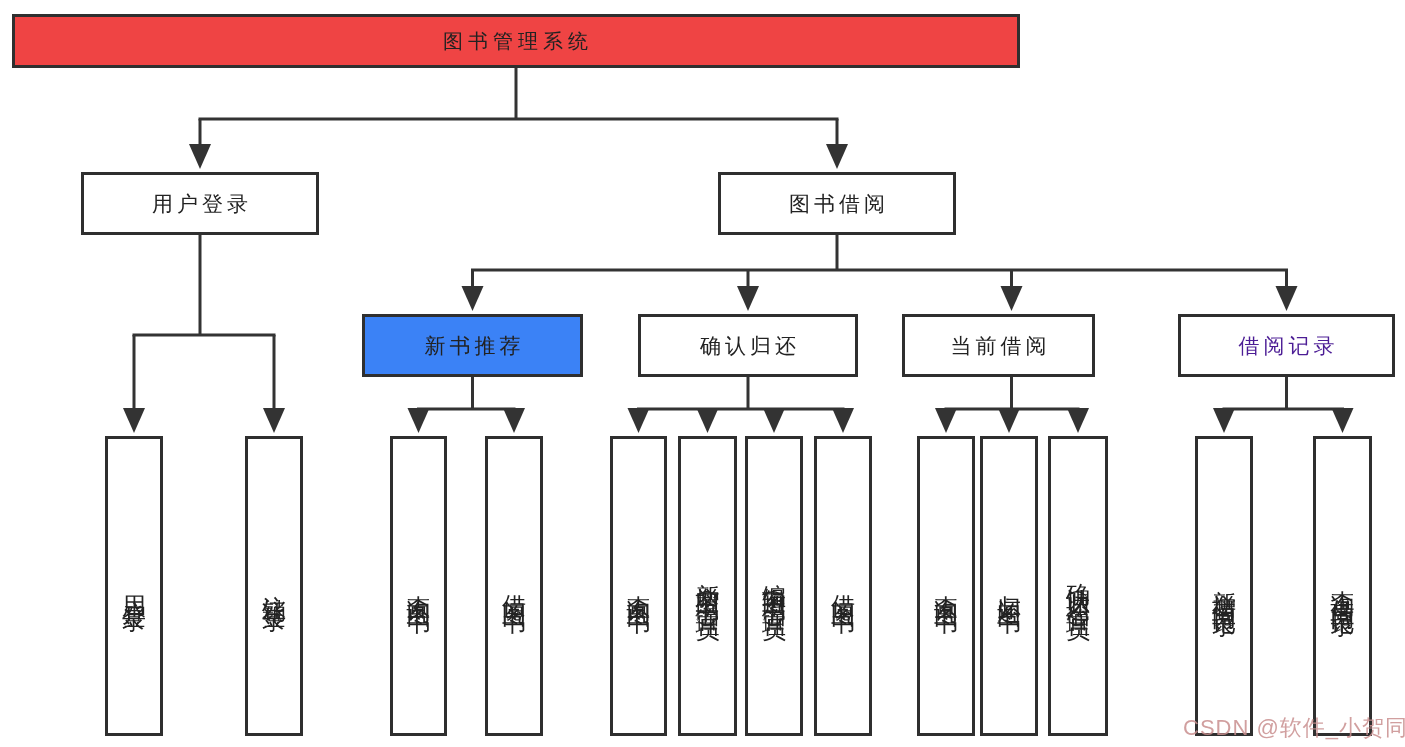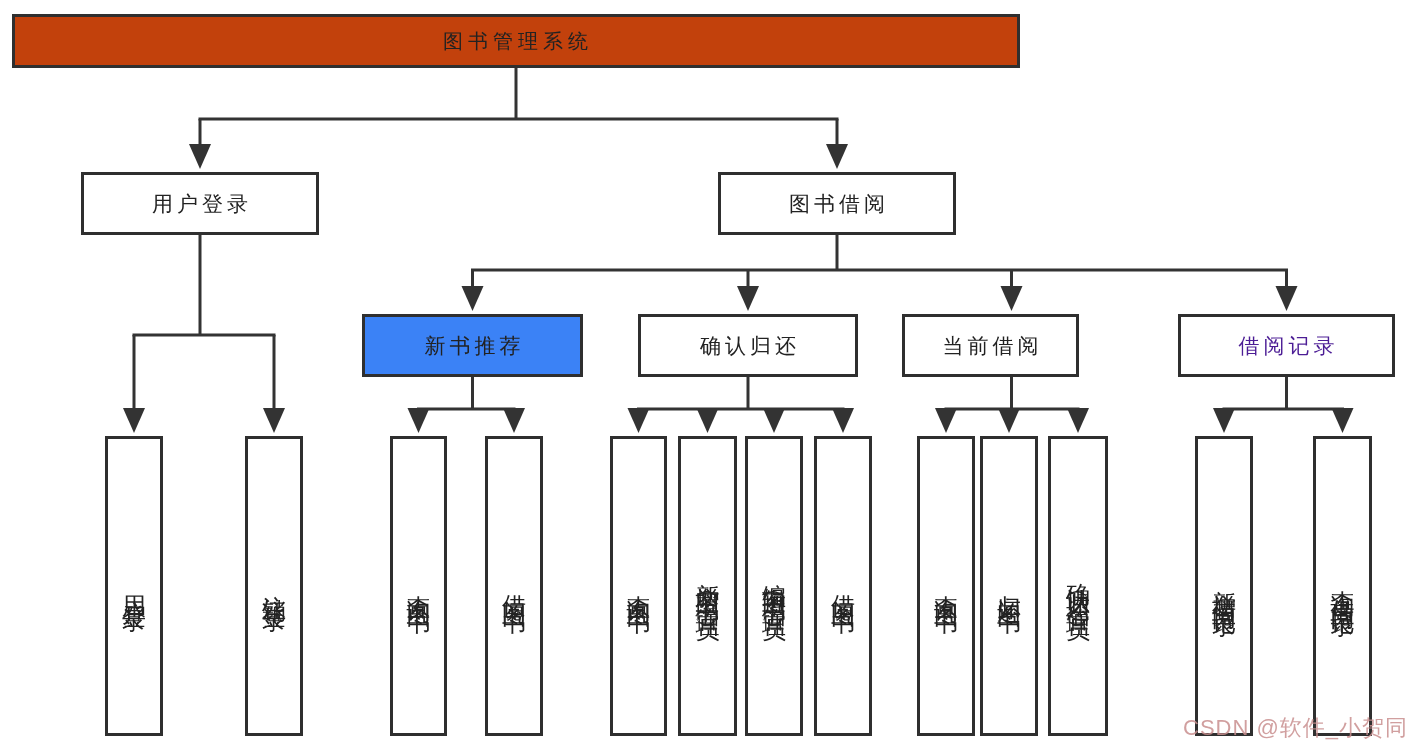--- a/index.html
+++ b/index.html
@@ -113,36 +113,36 @@
       <line x1="1078" y1="409" x2="1078" y2="412" stroke="#333333" stroke-width="3"></line>
       <polygon points="1067,408 1089,408 1078,433" fill="#333333"></polygon>
       <line x1="1286.5" y1="375" x2="1286.5" y2="409" stroke="#333333" stroke-width="3"></line>
       <line x1="1222.5" y1="409" x2="1344" y2="409" stroke="#333333" stroke-width="3"></line>
       <line x1="1224" y1="409" x2="1224" y2="412" stroke="#333333" stroke-width="3"></line>
       <polygon points="1213,408 1235,408 1224,433" fill="#333333"></polygon>
       <line x1="1342.5" y1="409" x2="1342.5" y2="412" stroke="#333333" stroke-width="3"></line>
       <polygon points="1331.5,408 1353.5,408 1342.5,433" fill="#333333"></polygon>
     </svg>
   <div id="nodes">
-      <div class="node h-node root-node" style="left: 12px; top: 14px; width: 1008px; height: 54px; border-color: rgb(47, 47, 47); background: #c2410c;">
+      <div class="node h-node root-node" style="left: 12px; top: 14px; width: 1008px; height: 54px; border-color: rgb(47, 47, 47); background: #ef4444;">
         <span class="label" style="color: rgb(34, 34, 34);">图书管理系统</span>
       </div>
       <div class="node h-node" style="left: 81px; top: 172px; width: 238px; height: 63px; border-color: rgb(47, 47, 47); background: rgb(255, 255, 255);">
         <span class="label" style="color: rgb(34, 34, 34);">用户登录</span>
       </div>
       <div class="node h-node" style="left: 718px; top: 172px; width: 238px; height: 63px; border-color: rgb(47, 47, 47); background: rgb(255, 255, 255);">
         <span class="label" style="color: rgb(34, 34, 34);">图书借阅</span>
       </div>
       <div class="node h-node" style="left: 362px; top: 314px; width: 221px; height: 63px; border-color: rgb(47, 47, 47); background: #3b82f6;">
         <span class="label" style="color: rgb(34, 34, 34);">新书推荐</span>
       </div>
       <div class="node h-node" style="left: 638px; top: 314px; width: 220px; height: 63px; border-color: rgb(47, 47, 47); background: rgb(255, 255, 255);">
         <span class="label" style="color: rgb(34, 34, 34);">确认归还</span>
       </div>
-      <div class="node h-node" style="left: 902px; top: 314px; width: 177px; height: 63px; border-color: rgb(47, 47, 47); background: rgb(255, 255, 255); justify-content: center;">
+      <div class="node h-node" style="left: 902px; top: 314px; width: 193px; height: 63px; border-color: rgb(47, 47, 47); background: rgb(255, 255, 255); justify-content: center;">
         <span class="label" style="color: rgb(34, 34, 34);">当前借阅</span>
       </div>
       <div class="node h-node" style="left: 1178px; top: 314px; width: 217px; height: 63px; border-color: rgb(47, 47, 47); background: rgb(255, 255, 255);">
         <span class="label" style="color: #4c1d95;">借阅记录</span>
       </div>
       <div class="node v-node" style="left: 105px; top: 436px; width: 58px; height: 300px; border-color: rgb(47, 47, 47); background: rgb(255, 255, 255);">
         <span class="label" style="color: rgb(34, 34, 34);">用户登录</span>
       </div>
       <div class="node v-node" style="left: 245px; top: 436px; width: 58px; height: 300px; border-color: rgb(47, 47, 47); background: rgb(255, 255, 255);">
         <span class="label" style="color: rgb(34, 34, 34);">注销登录</span>

